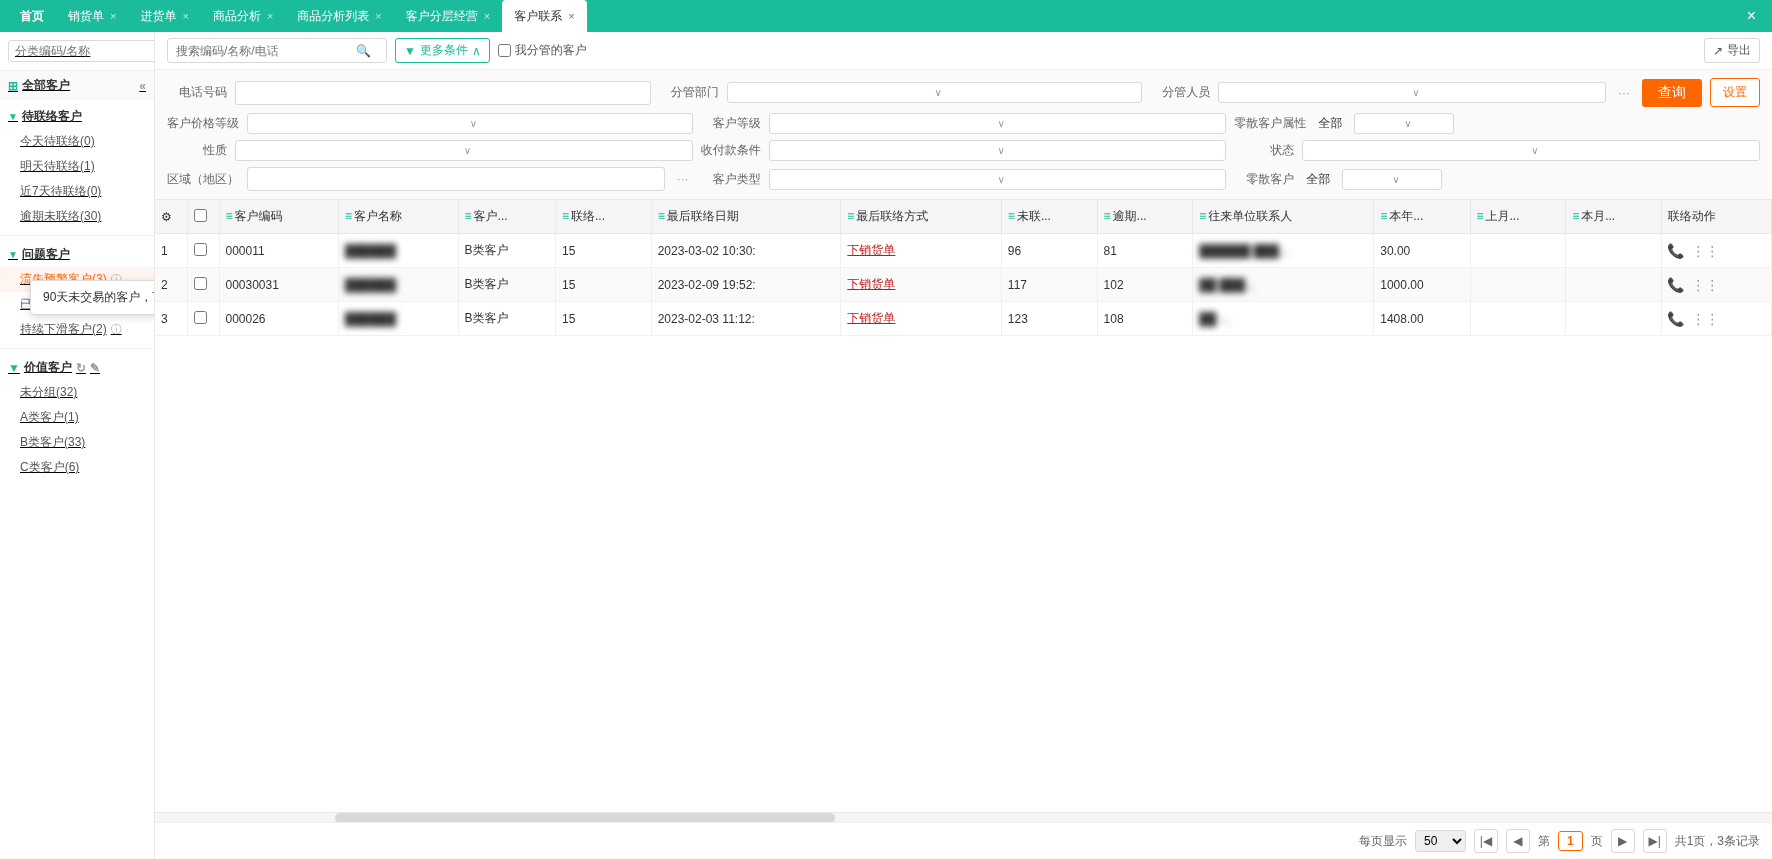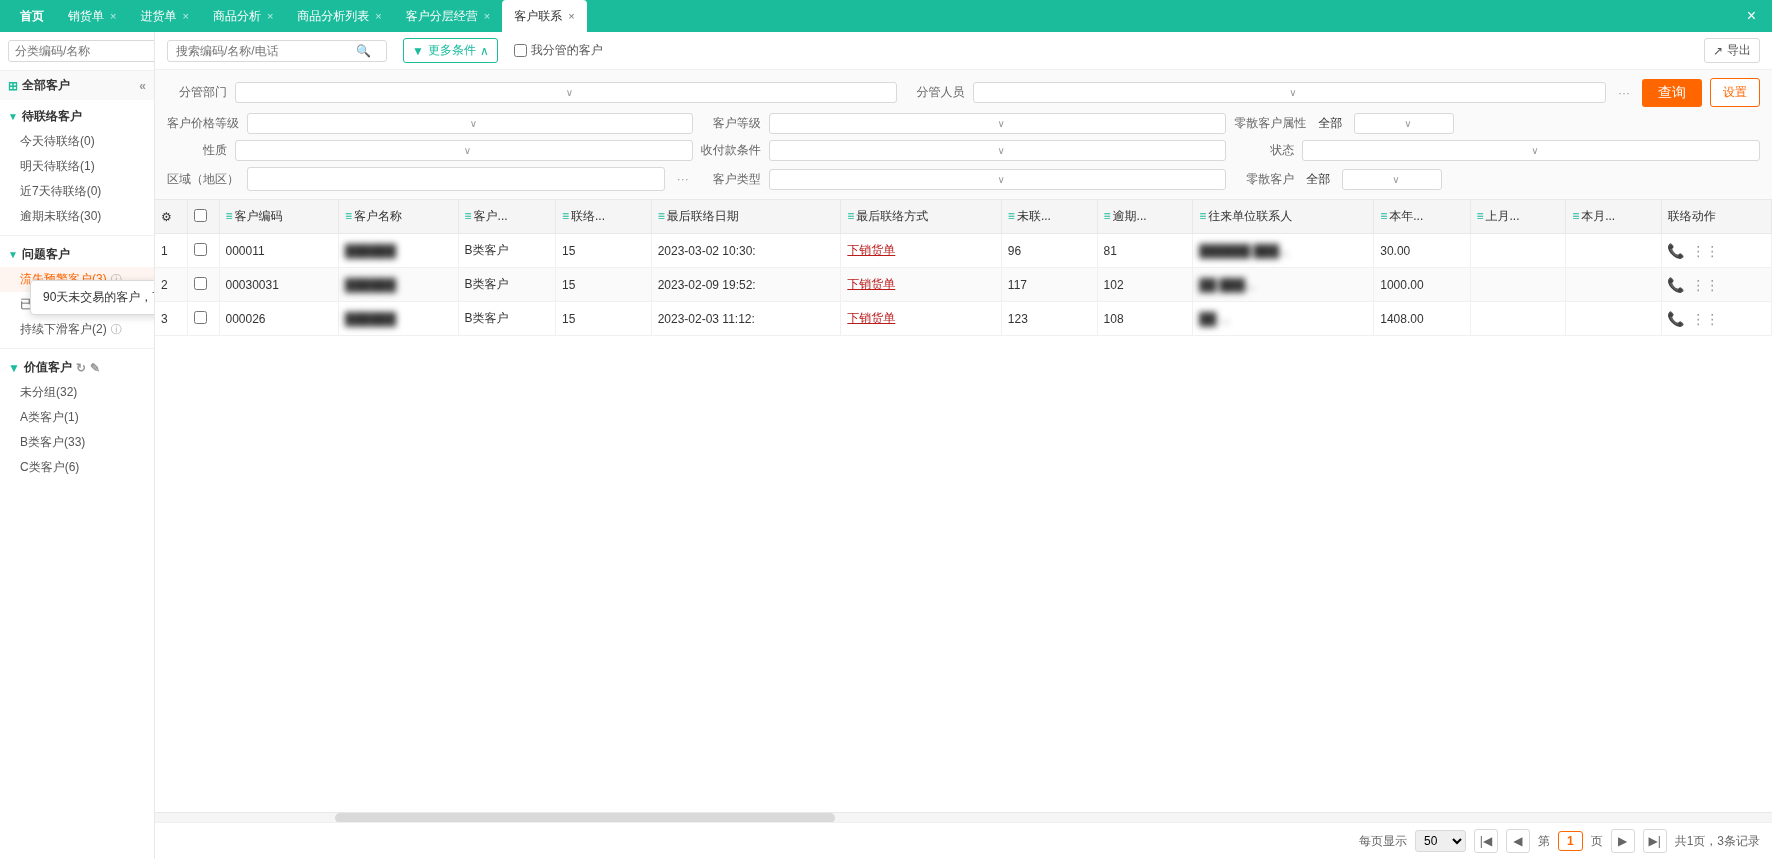--- a/index.html
+++ b/index.html
@@ -161,25 +161,24 @@
       flex: 1;
       display: flex;
       flex-direction: column;
       background: white;
       overflow: hidden;
     }
 
     
     .search-toolbar {
       display: flex;
-      align-items: center;
       padding: 6px 12px;
       border-bottom: 1px solid #f0f0f0;
       background: white;
-      gap: 16px;
+      gap: 8px;
     }
     .search-input-wrap {
       display: flex;
       align-items: center;
       border: 1px solid #d9d9d9;
       border-radius: 3px;
       padding: 3px 8px;
       width: 220px;
     }
     .search-input-wrap input {
@@ -423,21 +422,21 @@
   <div class="nav-tab active">
     <span>客户联系</span>
     <span class="close-btn">×</span>
   </div>
   <div class="nav-spacer"></div>
   <div class="nav-close-btn">×</div>
 </div>
 
 <div class="main-layout">
 
-  <div class="sidebar" style="position:relative;">
+  <div class="sidebar" style="position:relative;text-decoration:underline;">
     <div class="sidebar-search">
       <input type="text" placeholder="分类编码/名称" style="">
 
     </div>
 
     <div class="sidebar-section-header">
       <span class="grid-icon">⊞</span>
       <span>全部客户</span>
       <span class="collapse-icon">«</span>
     </div>
@@ -527,20 +526,24 @@
       <div class="toolbar-spacer"></div>
       <div class="export-btn">
         <span>↗</span>
         <span>导出</span>
       </div>
     </div>
 
     <div class="filter-form">
 
       <div class="filter-row">
+        <div class="filter-field">
+          <span class="filter-label">电话号码</span>
+          <input class="filter-input" type="text" style="">
+        </div>
         <div class="filter-field">
           <span class="filter-label">分管部门</span>
           <div class="filter-select">
             <span></span>
             <span class="arrow">∨</span>
           </div>
         </div>
         <div class="filter-field">
           <span class="filter-label">分管人员</span>
           <div class="filter-select">

